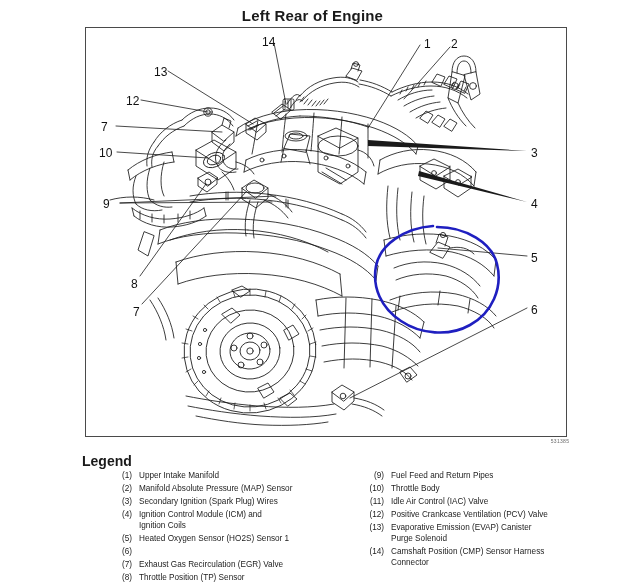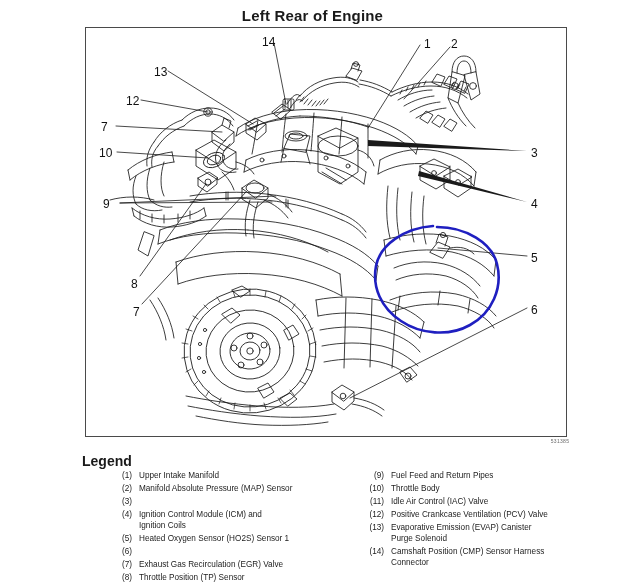--- a/index.html
+++ b/index.html
@@ -497,20 +497,21 @@
       <div class="legend-item">
         <span class="legend-num">(1)</span>
         <span class="legend-label">Upper Intake Manifold</span>
       </div>
       <div class="legend-item">
         <span class="legend-num">(2)</span>
         <span class="legend-label">Manifold Absolute Pressure (MAP) Sensor</span>
       </div>
       <div class="legend-item">
         <span class="legend-num">(3)</span>
+        <span class="legend-label">Secondary Ignition (Spark Plug) Wires</span>
       </div>
       <div class="legend-item">
         <span class="legend-num">(4)</span>
         <span class="legend-label">Ignition Control Module (ICM) and
 Ignition Coils</span>
       </div>
       <div class="legend-item">
         <span class="legend-num">(5)</span>
         <span class="legend-label">Heated Oxygen Sensor (HO2S) Sensor 1</span>
       </div>

